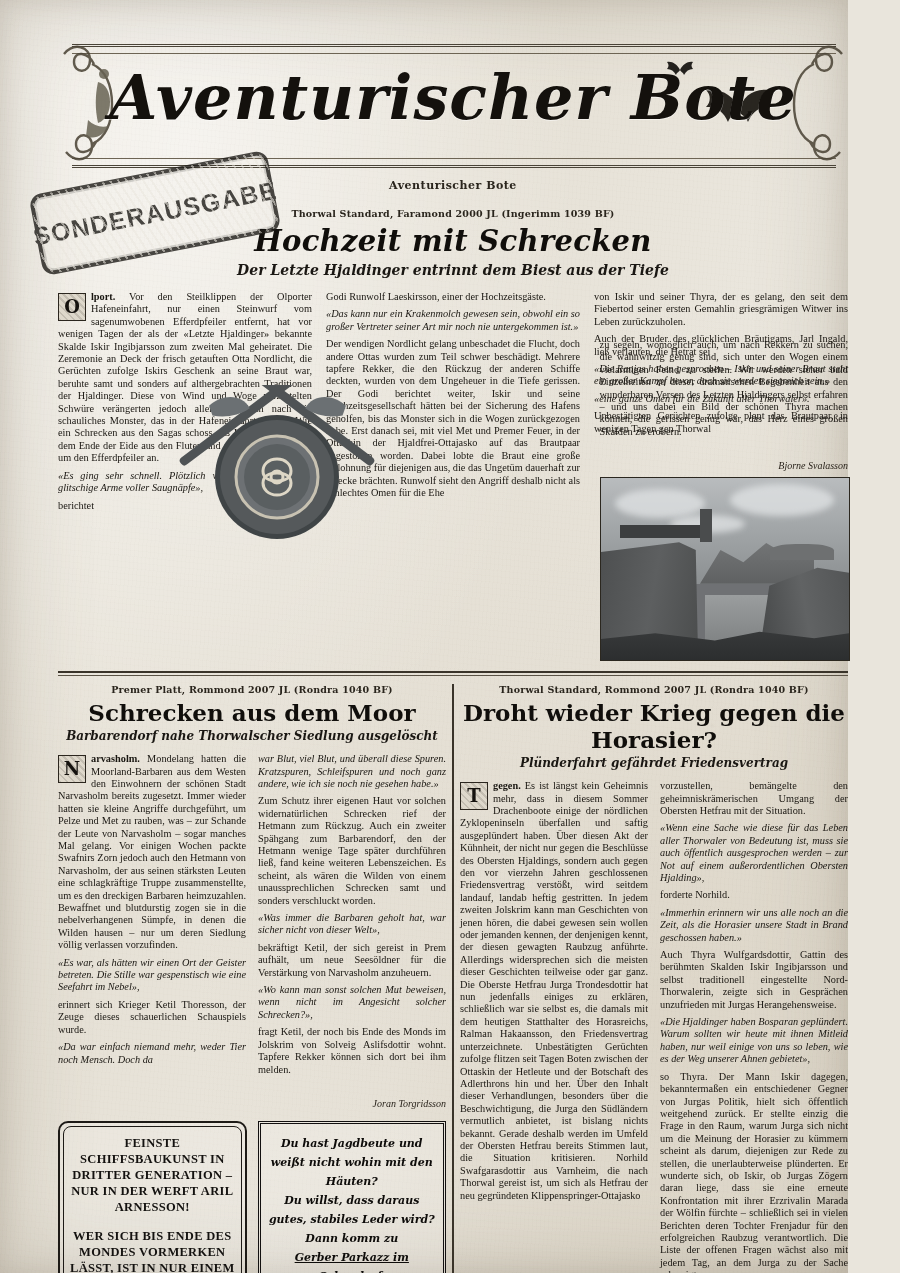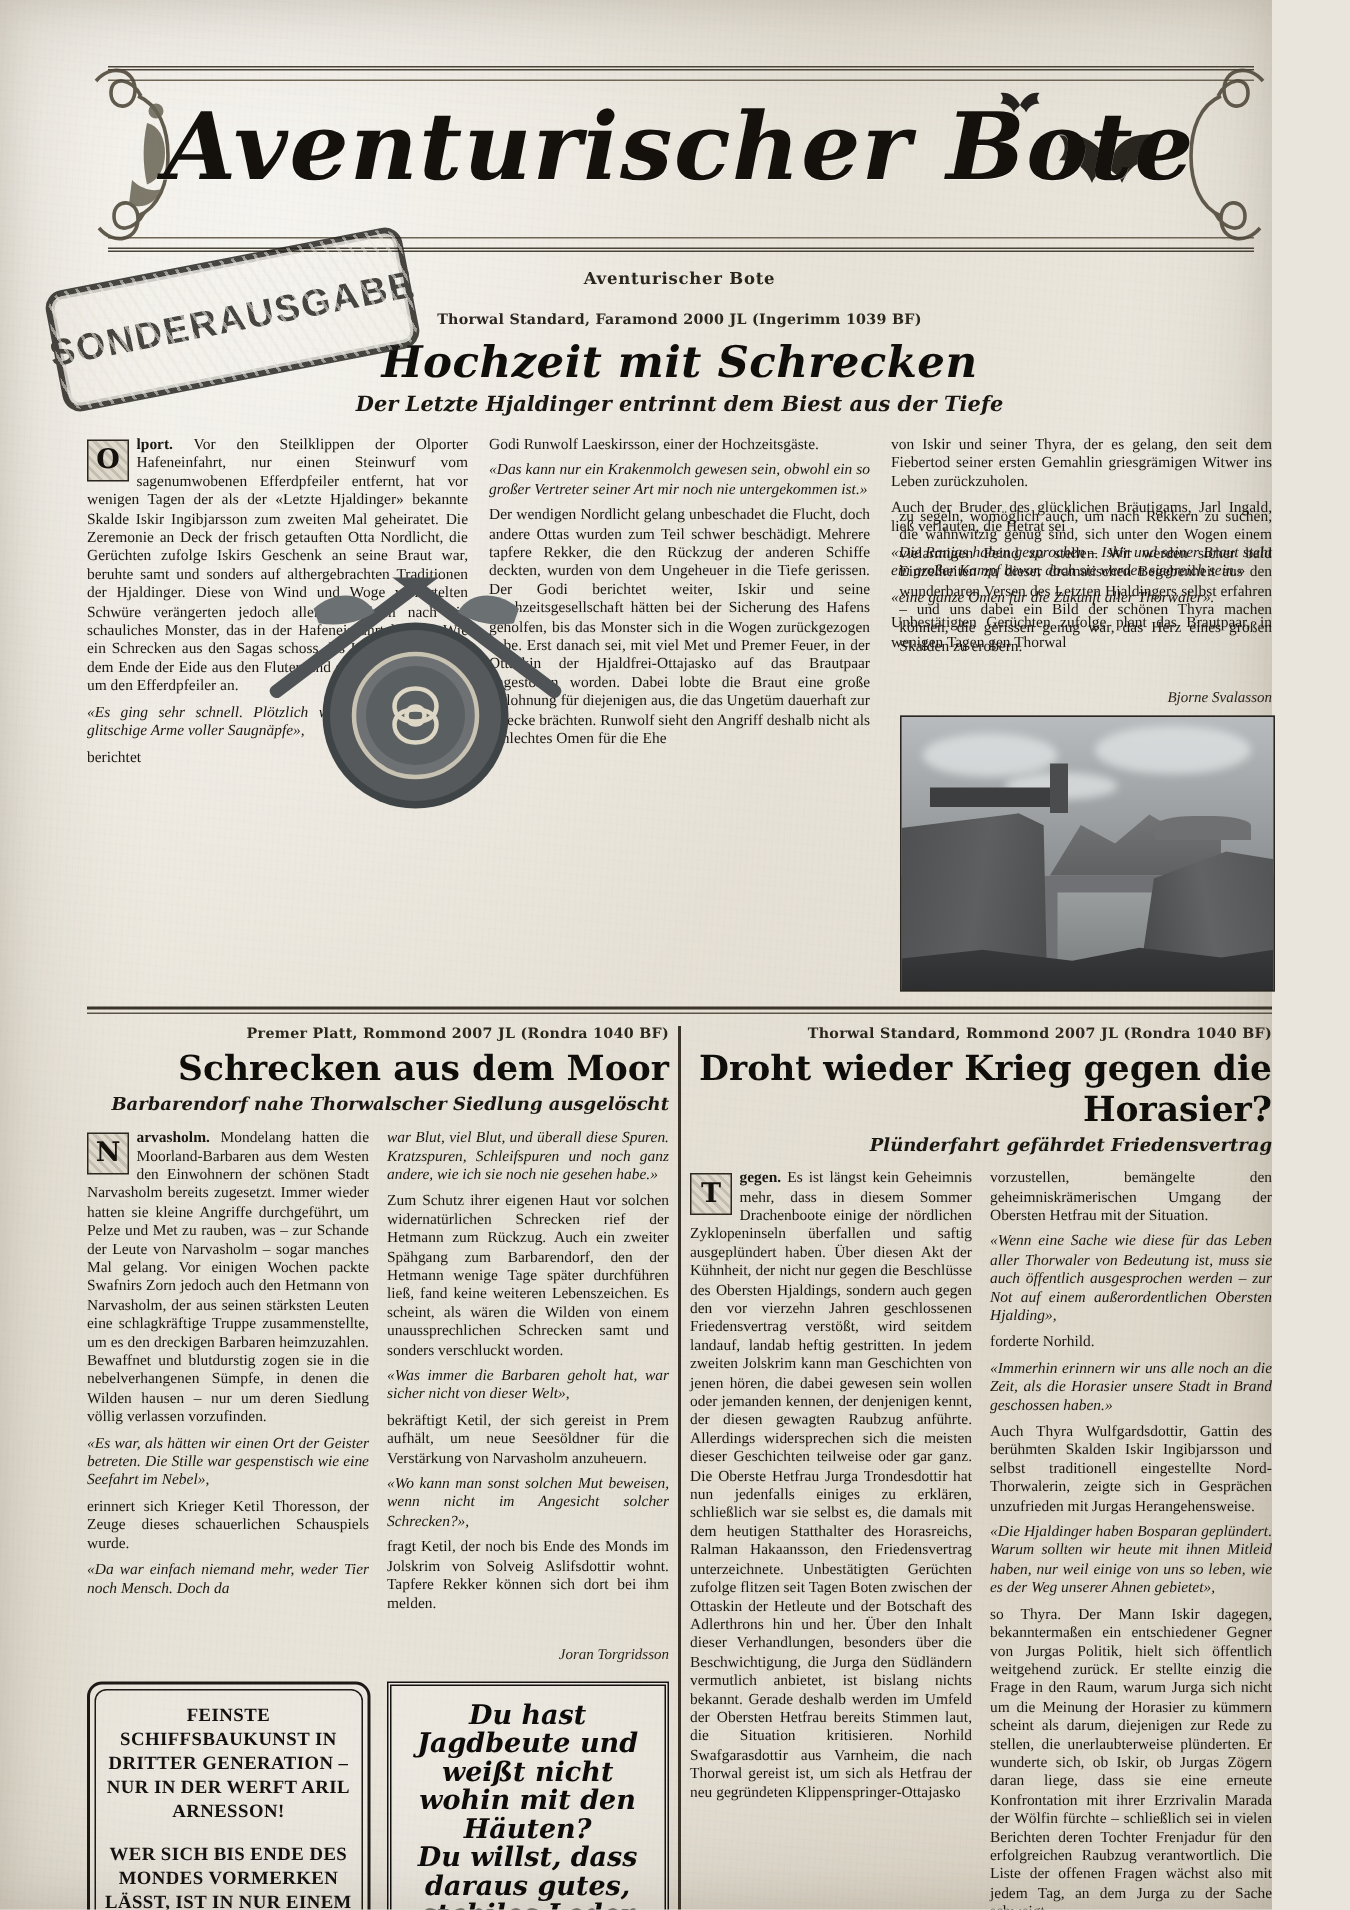--- a/index.html
+++ b/index.html
@@ -110,21 +110,21 @@
 
   
   .rule{border-top:2px solid #3a342a;margin:10px 0 0 0;}
   .rule.thin{border-top:1px solid #5b5346;margin-top:2px;}
 
   .cols2{display:flex;margin-top:8px;}
   .half{width:388px;}
   .vdiv{width:14px;display:flex;justify-content:center;}
   .vdiv i{display:block;width:2px;background:#3a342a;height:100%;}
 
-  .sec-head{text-align:right;}
+  .sec-head{text-align:center;}
   .sec-title{font-family:"DejaVu Serif",serif;font-weight:700;
     font-size:23px;line-height:27px;color:#100e0b;margin-top:4px;}
   .sec-sub{font-family:"DejaVu Serif",serif;font-style:italic;font-weight:700;
     font-size:12px;line-height:16px;color:#1a1713;margin-top:2px;}
 
   .sub2{display:flex;gap:12px;margin-top:9px;}
   .sub2 .c{width:188px;}
 
   
   .ads{display:flex;gap:11px;margin-top:12px;}
@@ -132,21 +132,21 @@
     border:2px solid #1d1a16;border-radius:10px;
     background:rgba(255,255,255,.16);}
   .ad-wavy:before{content:"";position:absolute;inset:3px;border:1px solid #1d1a16;border-radius:8px;}
   .ad-sc{font-variant:small-caps;font-family:"Liberation Serif",serif;
     font-size:12.5px;line-height:16px;font-weight:700;letter-spacing:.3px;color:#141210;}
   .ad-sc.p2{margin-top:13px;}
 
   .ad-fraktur{width:176px;padding:10px 8px 12px;text-align:center;
     border:3px double #121010;background:rgba(255,255,255,.2);}
   .ad-fraktur div{font-family:"DejaVu Serif",serif;font-weight:700;font-style:italic;
-    font-size:18px;line-height:19px;color:#0e0c0a;}
+    font-size:11px;line-height:19px;color:#0e0c0a;}
   .ad-fraktur .u{text-decoration:underline;}
 </style>
 </head>
 <body>
 
 <div class="page">
   <div class="grain"></div>
   <div class="vign"></div>
 
   <div class="inner">
@@ -294,21 +294,21 @@
 
         <div class="ads">
           <div class="ad-wavy">
             <div class="ad-sc">FEINSTE SCHIFFSBAUKUNST IN DRITTER GENERATION – NUR IN DER WERFT ARIL ARNESSON!</div>
             <div class="ad-sc p2">WER SICH BIS ENDE DES MONDES VORMERKEN LÄSST, IST IN NUR EINEM JAHR STOLZER BESITZER EINER KNORRE, DIE IN GANZ THORWAL IHRESGLEICHEN SUCHT!</div>
 
           </div>
 
           <div class="ad-fraktur">
             <div>Du hast Jagdbeute und weißt nicht wohin mit den Häuten?</div>
-            <div>Du willst, dass daraus gutes, stabiles Leder warum?</div>
+            <div>Du willst, dass daraus gutes, stabiles Leder wird?</div>
             <div>Dann komm zu</div>
             <div class="u">Gerber Parkazz im Orkendorf.</div>
 
           </div>
         </div>
       </div>
 
       <div class="vdiv">
           <i></i>
         </div>

